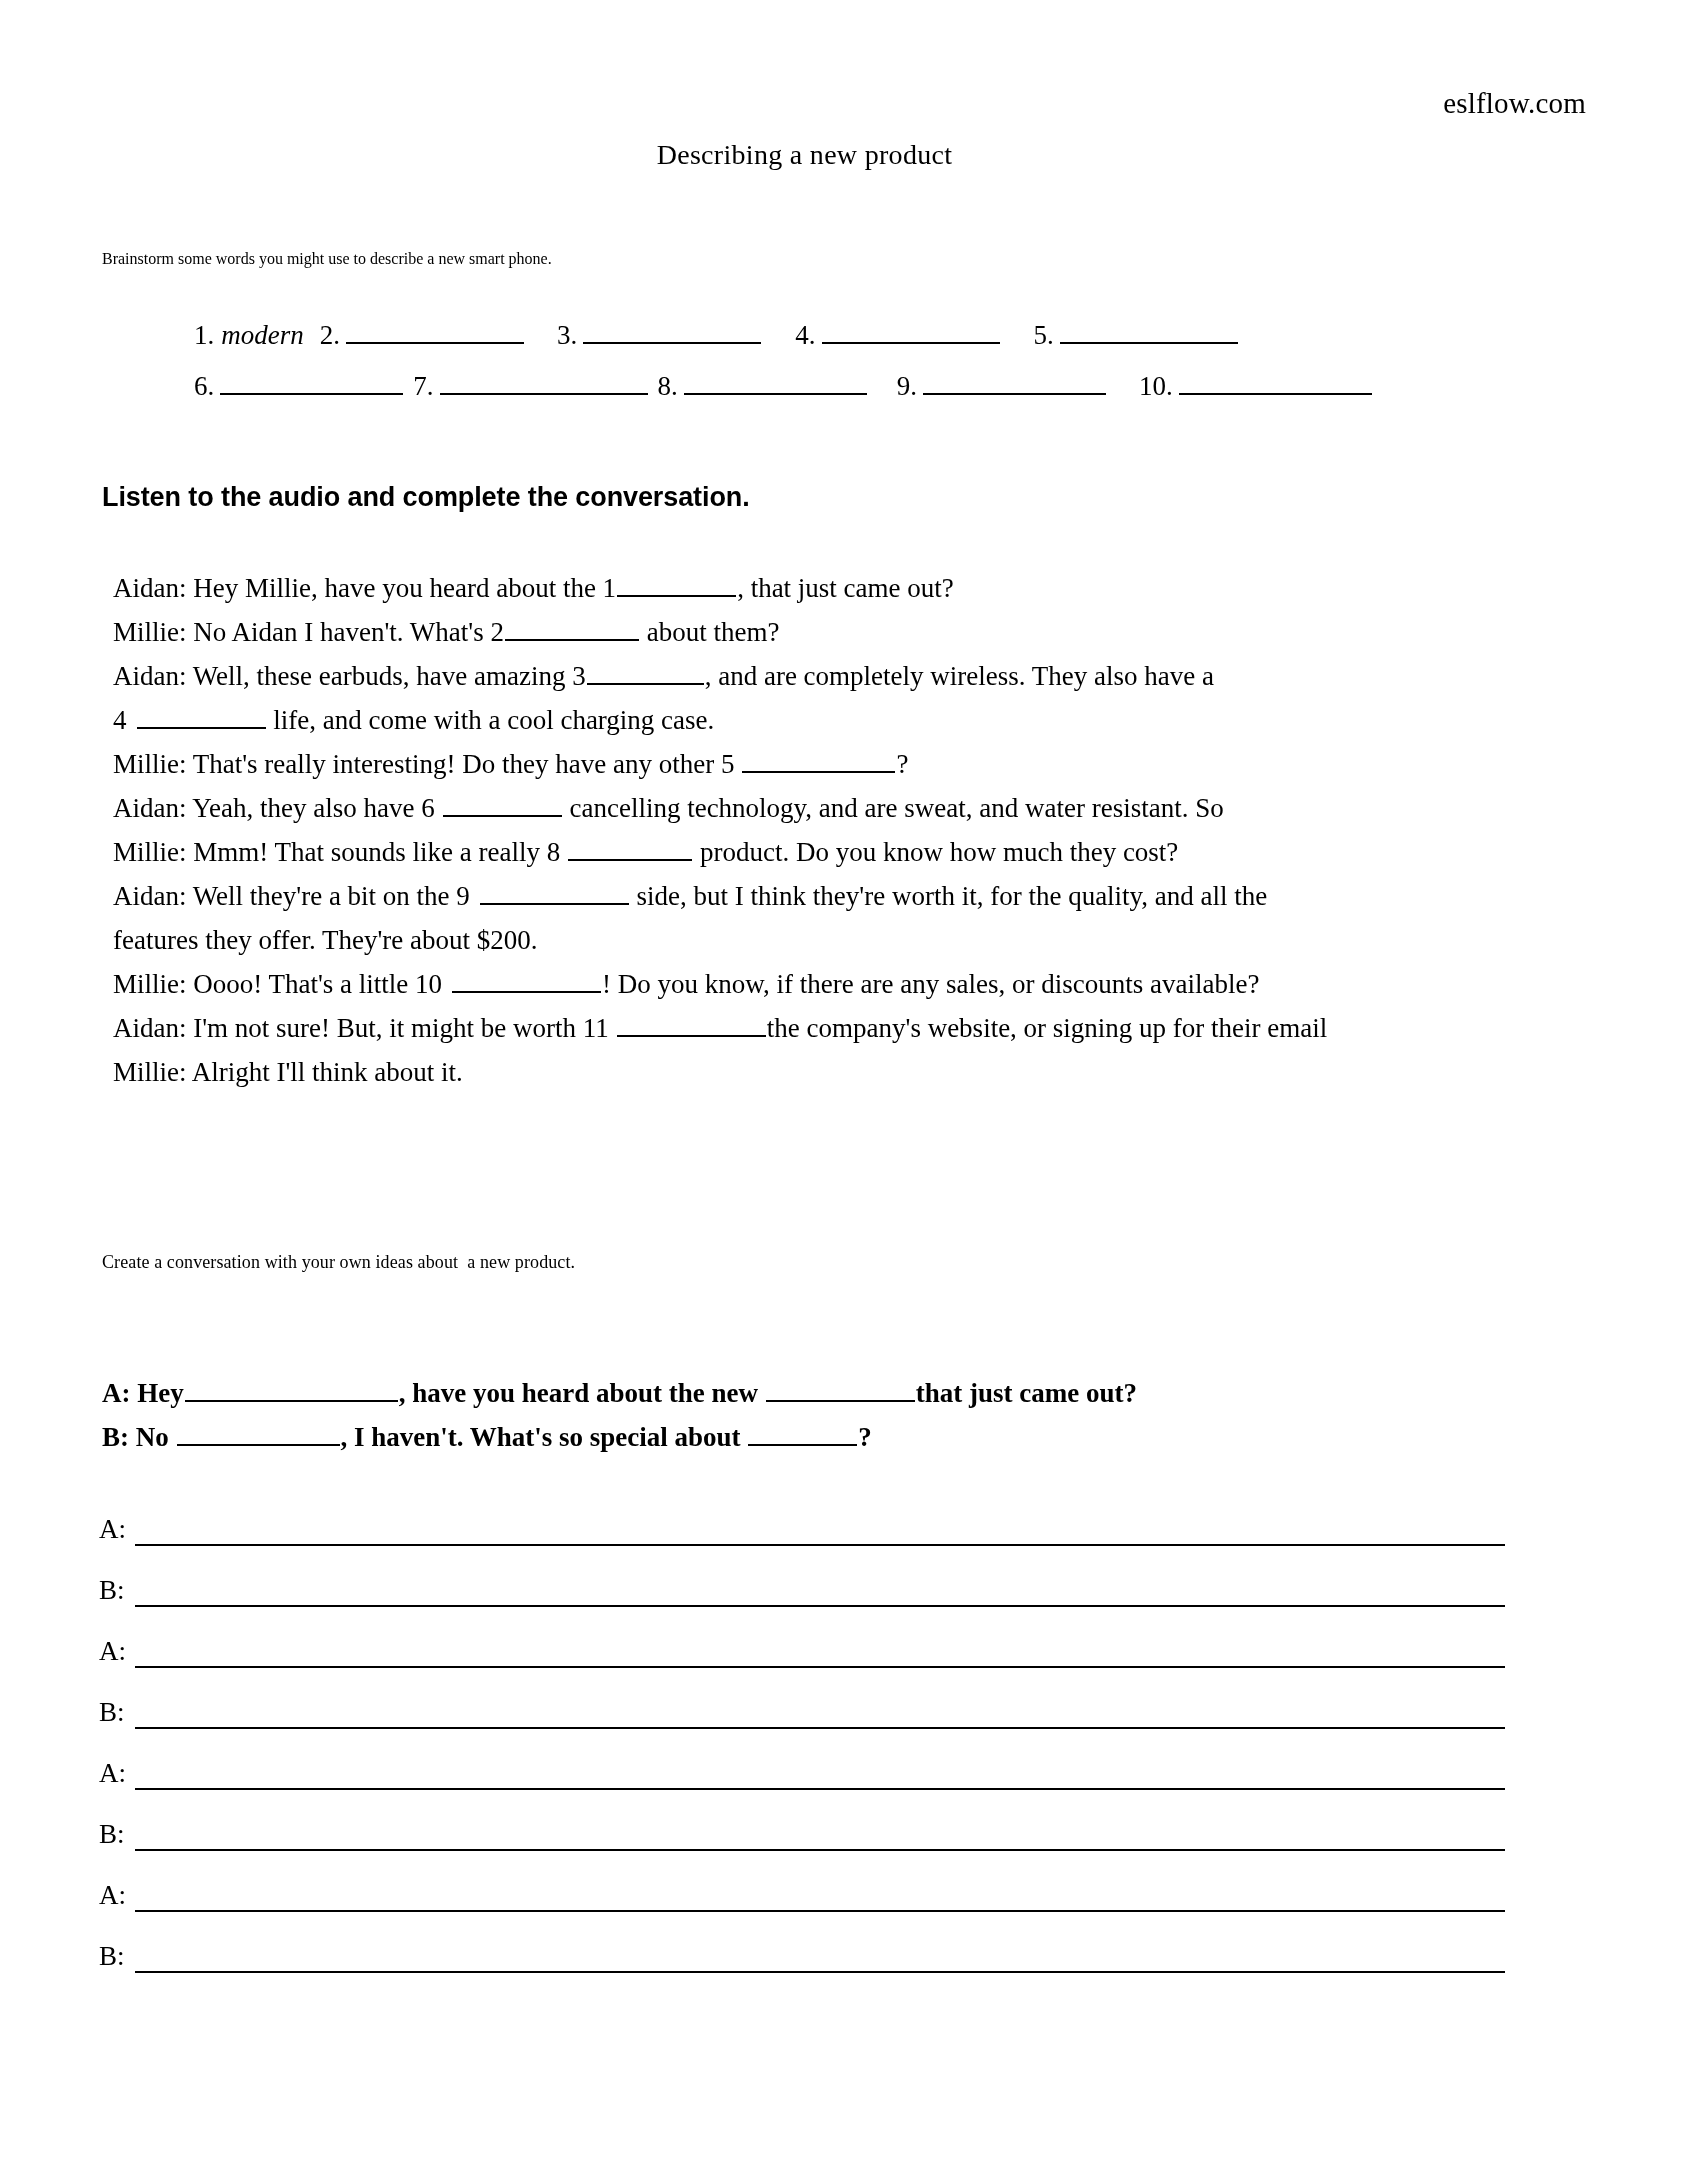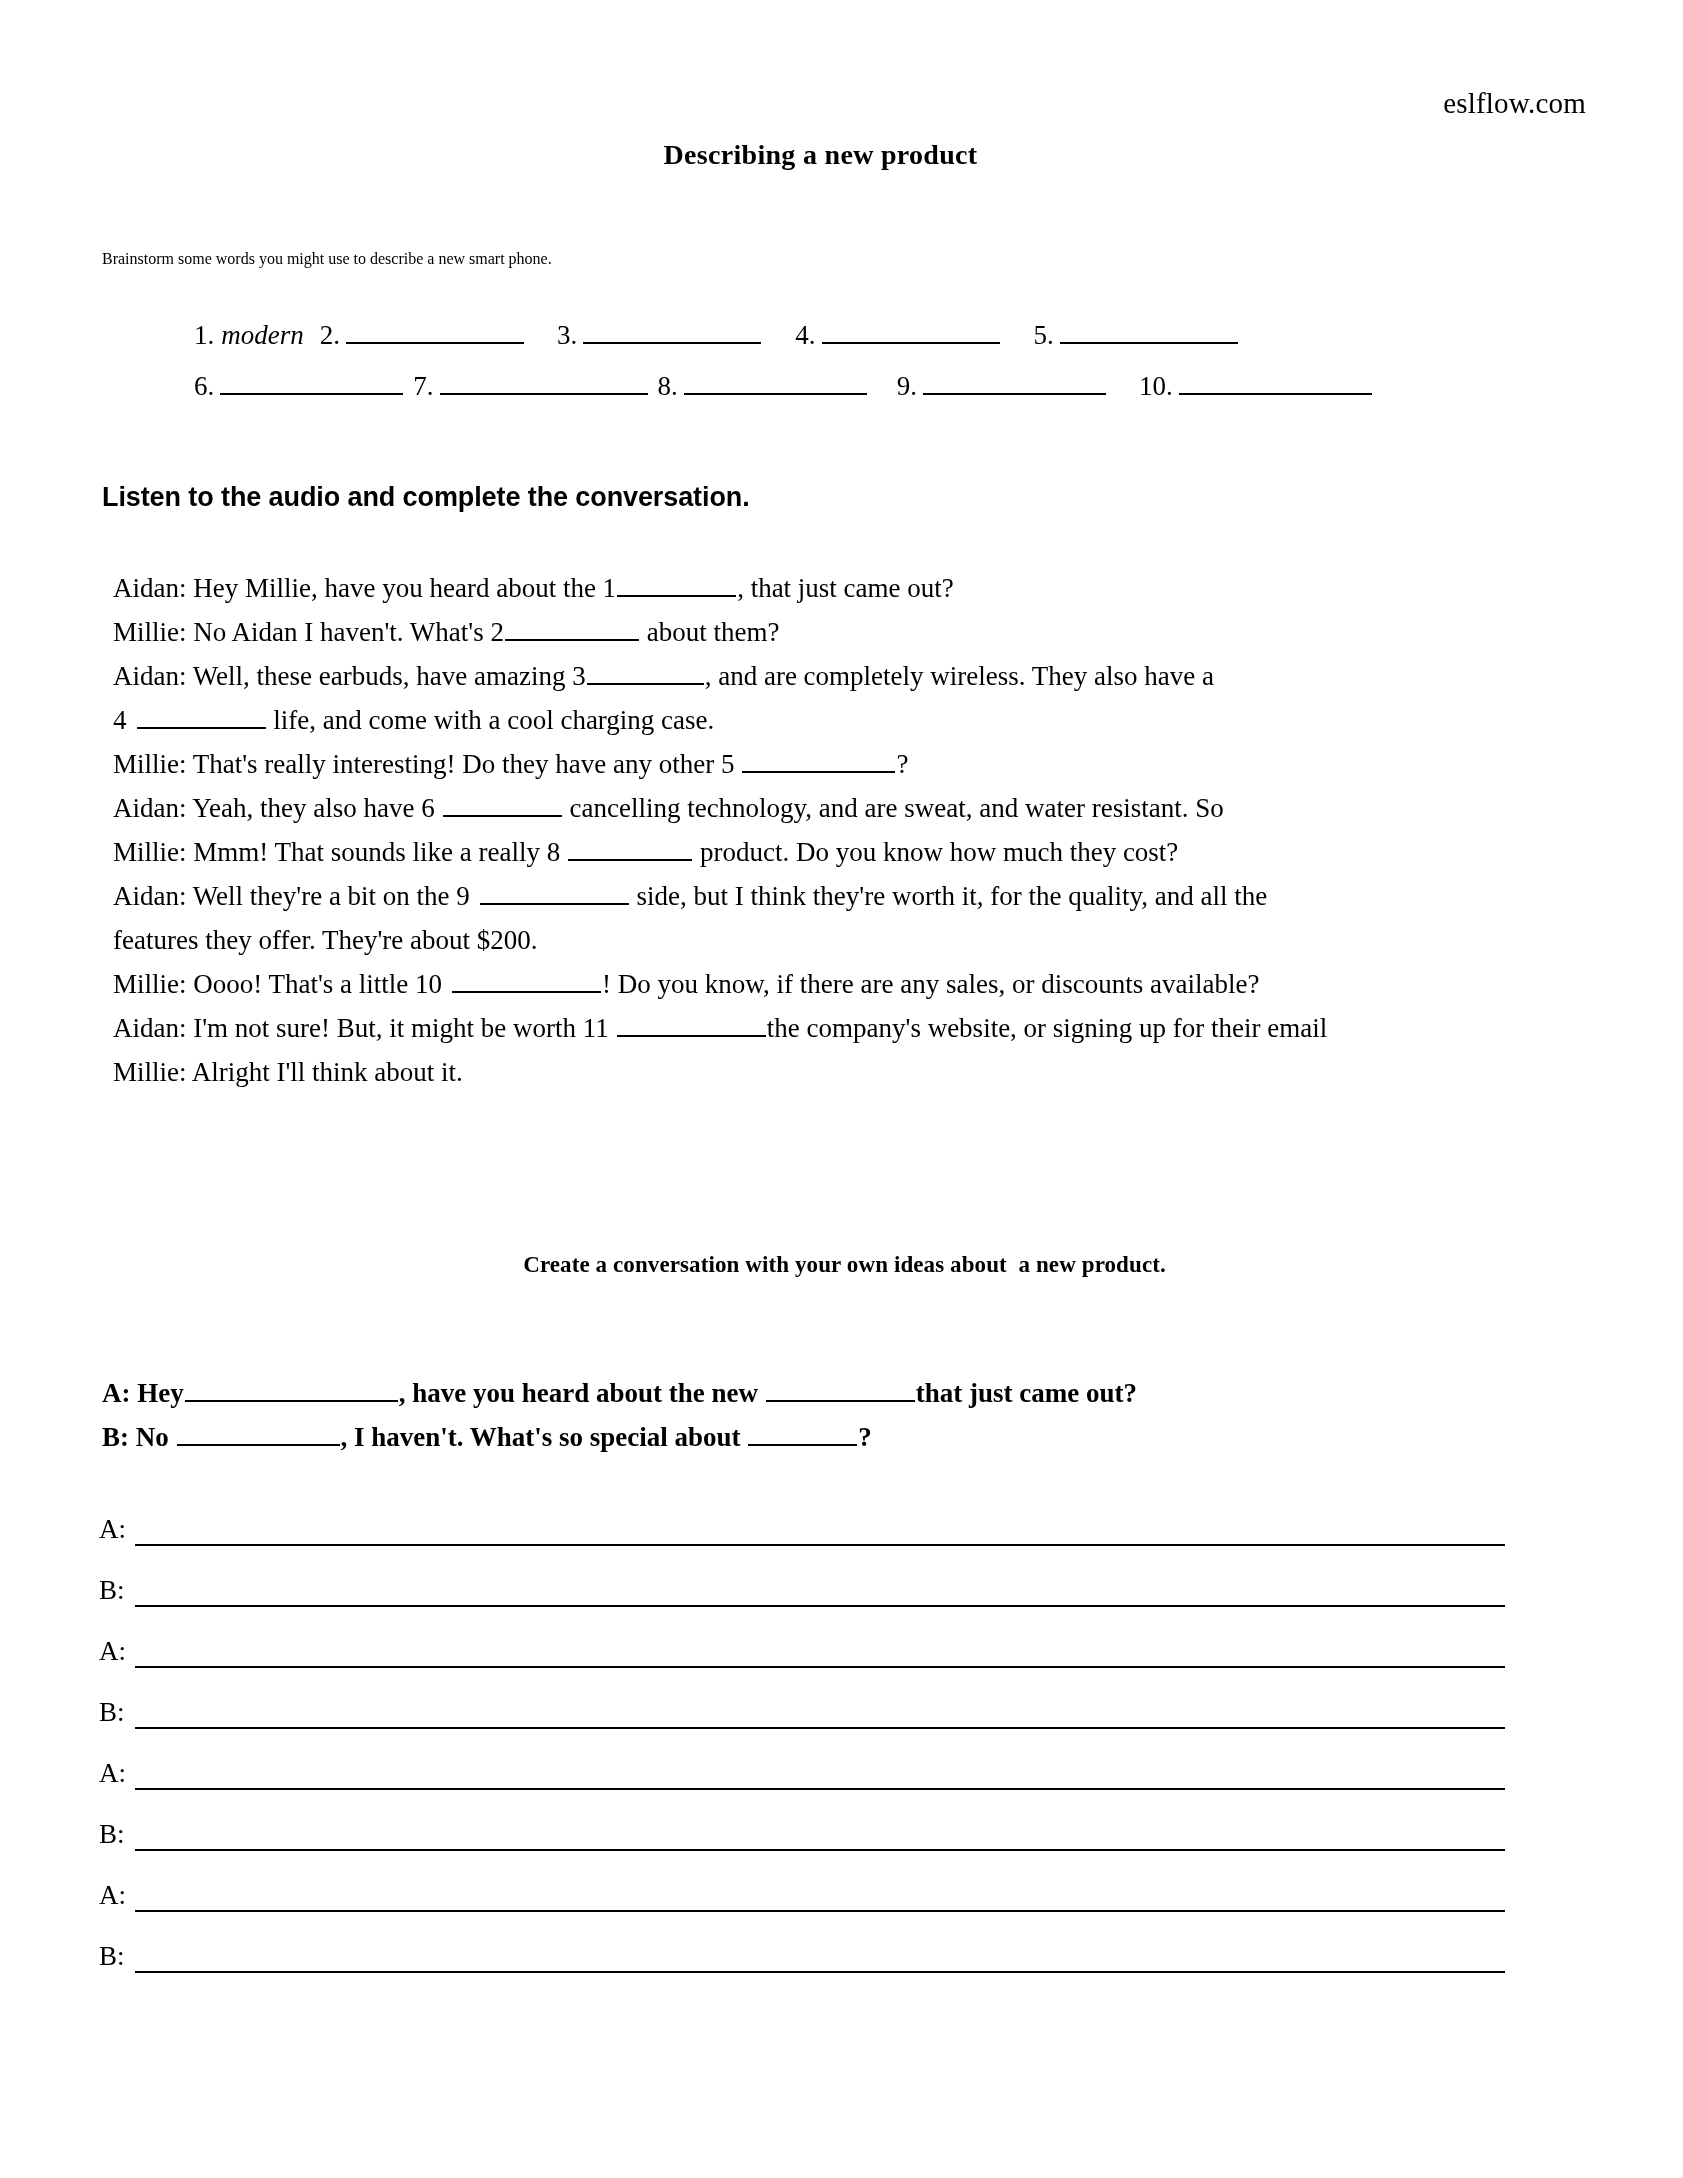--- a/index.html
+++ b/index.html
@@ -29,42 +29,41 @@
     position: absolute;
     top: 87px;
     right: 97px;
     font-size: 29px;
     letter-spacing: 0.2px;
     white-space: nowrap;
   }
   .doc-title {
     position: absolute;
     top: 139px;
-    left: 16px;
+    left: 0;
     width: 1599px;
     text-align: center;
     font-size: 28px;
-    font-weight: bold;
+    font-weight: normal;
     letter-spacing: 0.3px;
     padding-left: 10px;
     box-sizing: border-box;
   }
 
   
   .section {
     position: absolute;
     left: 102px;
     width: 1485px;
   }
   .heading-serif {
-    font-size: 23px;
-    font-weight: bold;
+    font-size: 18px;
+    font-weight: normal;
     letter-spacing: 0.1px;
     white-space: pre;
-    text-align: center;
   }
   .heading-sans {
     font-family: "Liberation Sans", "DejaVu Sans", sans-serif;
     font-size: 27px;
     font-weight: bold;
     letter-spacing: -0.1px;
     white-space: pre;
   }
 
   

